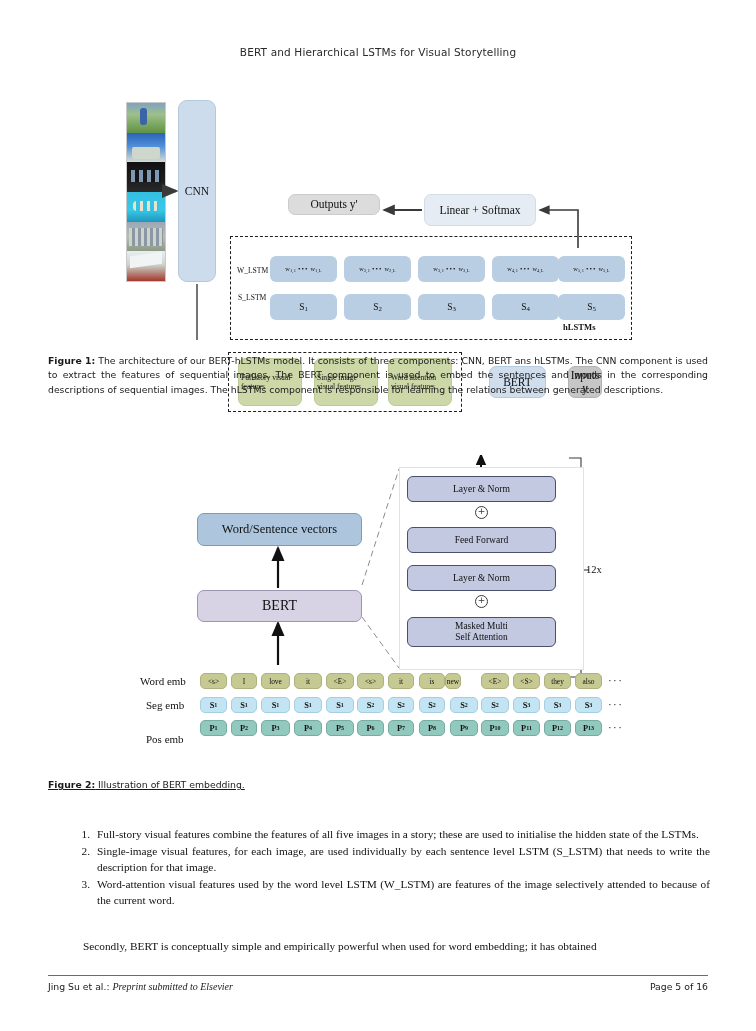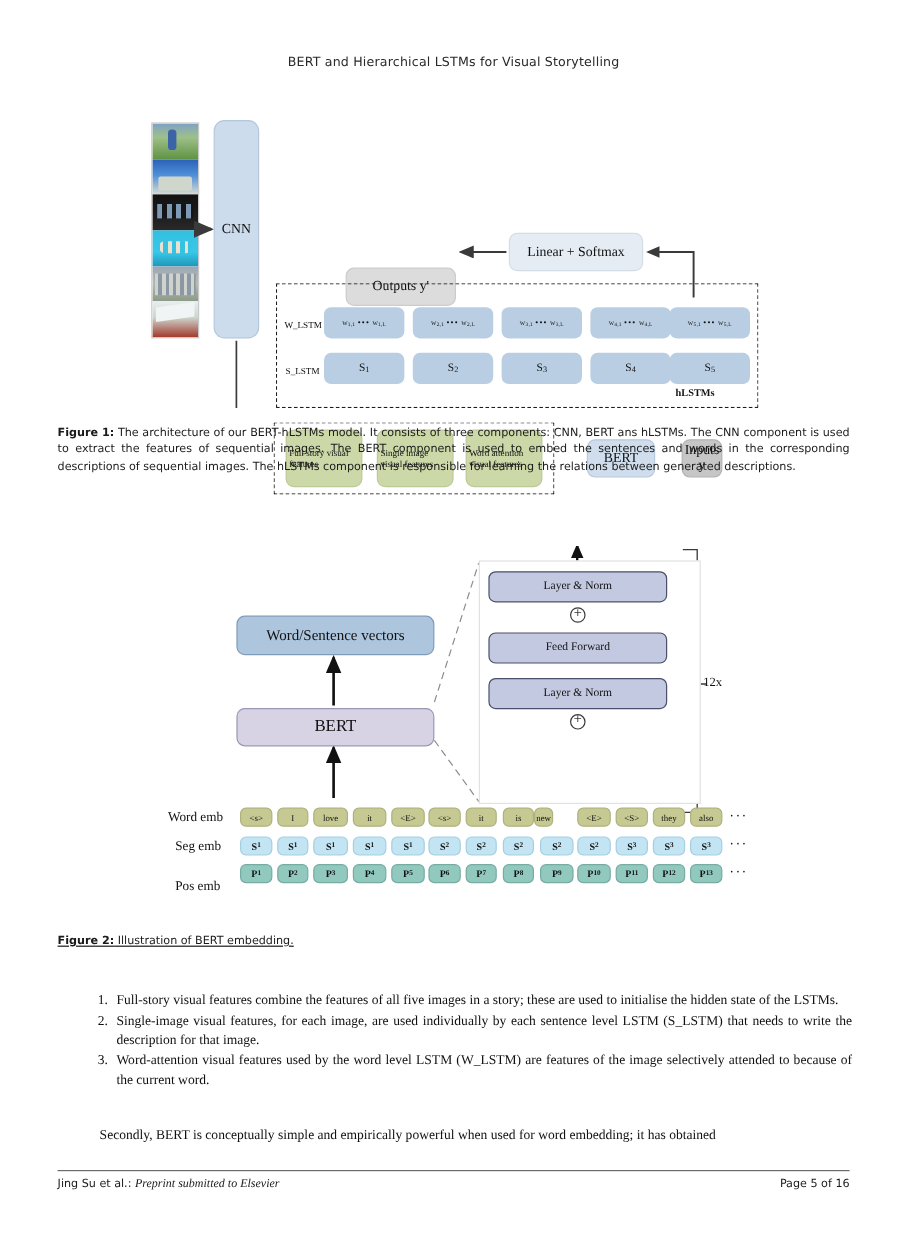--- a/index.html
+++ b/index.html
@@ -51,22 +51,22 @@
     position:absolute;box-sizing:border-box;display:flex;align-items:center;
     justify-content:center;text-align:center;border-radius:7px;
     font-family:"Liberation Serif", serif;line-height:1.12;
   }
   .cnn-box{
     left:178px;top:10px;width:38px;height:182px;
     background:#ccdcec;border:0.6px solid #b4c8dc;border-radius:9px;
     font-size:11.5px;color:#111;
   }
   .out-box{
-    left:288px;top:104px;width:92px;height:32px;
-    background:#dcdcdc;border:0.6px solid #cccccc;font-size:11.5px;margin-top:29px;
+    left:288px;top:104px;width:92px;height:21px;
+    background:#dcdcdc;border:0.6px solid #cccccc;font-size:11.5px;
   }
   .lin-box{
     left:424px;top:104px;width:112px;height:32px;
     background:#e5ecf4;border:0.6px solid #d3dde8;font-size:11.5px;
   }
   .bert1-box{
     left:489px;top:276px;width:57px;height:32px;
     background:#cfdded;border:0.6px solid #b8cadd;font-size:11.5px;
   }
   .inputs-box{
@@ -83,21 +83,21 @@
     border:1.4px dashed #1d1d1d;box-sizing:border-box;border-radius:1px;
   }
   .hlstm-label{
     position:absolute;left:563px;top:232px;font-family:"Liberation Serif", serif;
     font-size:8.6px;font-weight:bold;color:#111;
   }
   .row-label{
     position:absolute;font-size:7.6px;font-family:"Liberation Serif", serif;color:#111;
   }
   .lbl-w{left:237px;top:176px;}
-  .lbl-s{left:238px;top:215px;}
+  .lbl-s{left:238px;top:203px;}
 
   .wcell{
     position:absolute;top:166px;width:67px;height:26px;background:#b9cee2;
     border-radius:6px;display:flex;align-items:center;justify-content:center;
     font-size:6.2px;color:#111;letter-spacing:.2px;white-space:nowrap;
   }
   .scell{
     position:absolute;top:204px;width:67px;height:26px;background:#b9cee2;
     border-radius:6px;display:flex;align-items:center;justify-content:center;
     font-size:9.5px;color:#111;
@@ -339,20 +339,23 @@
       <line x1="581" y1="115" x2="589" y2="115" stroke="#3a3a3a" stroke-width="1.1"></line>
     </svg>
 
     <div class="wsv-box">Word/Sentence vectors</div>
     <div class="bert2-box">BERT</div>
 
     <div class="tf-outer"></div>
     <div class="tf-box tf-ln2">Layer &amp; Norm</div>
     <div class="tf-box tf-ff">Feed Forward</div>
     <div class="tf-box tf-ln1">Layer &amp; Norm</div>
+    <div class="tf-box tf-attn">
+        <span><span>Masked Multi</span><br><span>Self Attention</span></span>
+      </div>
     <div class="plus plus-a">+</div>
     <div class="plus plus-b">+</div>
     <div class="x12">12x</div>
 
     <div class="emb-label el-word">Word emb</div>
     <div class="emb-label el-seg">Seg emb</div>
     <div class="emb-label el-pos">Pos emb</div>
 
     <div id="tokrow">
         <div class="tok tok-w" style="left:200px;width:27px">&lt;s&gt;</div>

